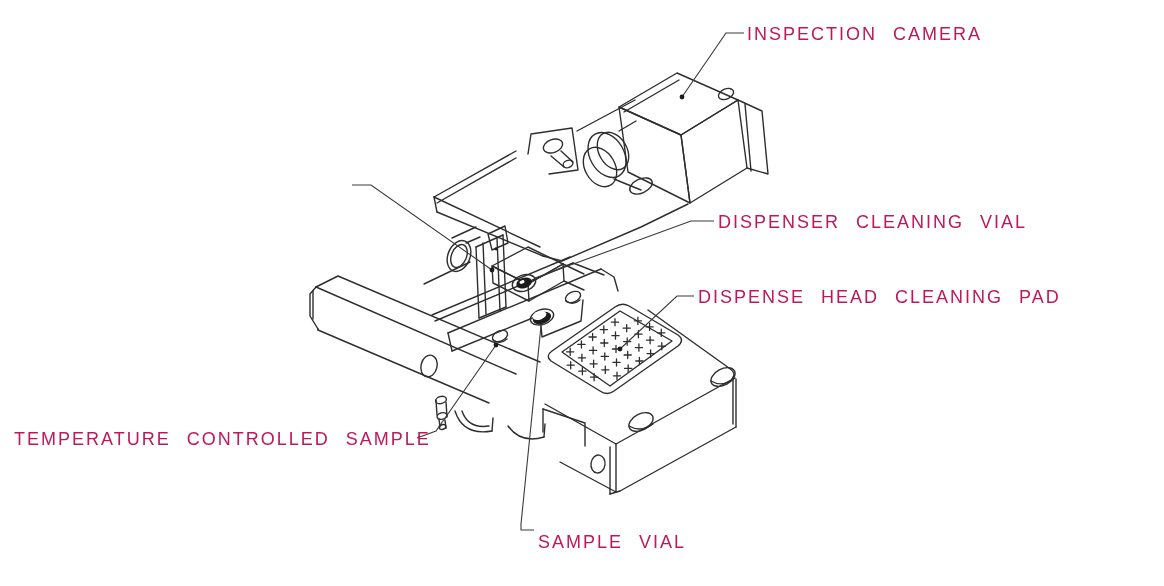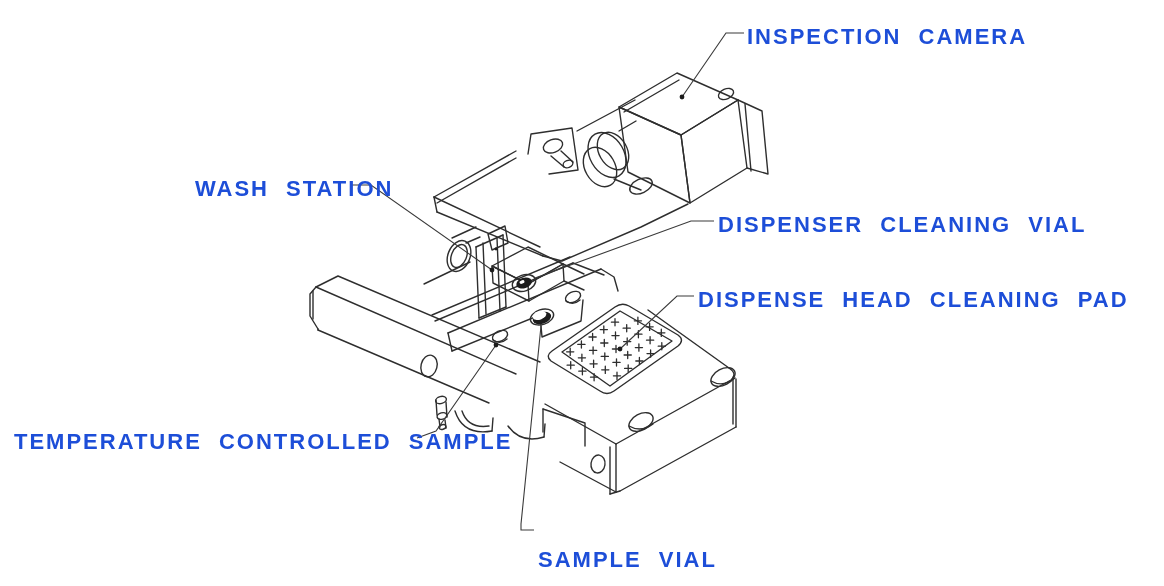--- a/index.html
+++ b/index.html
@@ -6,22 +6,22 @@
   .stage{position:relative;width:1164px;height:586px;background:#ffffff;overflow:hidden;
          font-family:"Liberation Sans",sans-serif;}
   svg{position:absolute;inset:0;}
   .geo path,.geo line,.geo polyline,.geo ellipse,.geo circle{
     fill:none;stroke:#2e2e2e;stroke-width:1.4;stroke-linecap:round;stroke-linejoin:round;}
   .geo .fill-dark{fill:#1c1c1c;stroke:none;}
   .geo .fill-white{fill:#ffffff;stroke:none;}
   #pad-grid path{fill:none;stroke:#2e2e2e;stroke-width:1.3;stroke-linecap:round;}
   #leaders polyline{fill:none;stroke:#3a3a3a;stroke-width:1.1;}
   #leaders circle{fill:#1c1c1c;stroke:none;}
-  .label{position:absolute;font-size:22px;letter-spacing:2px;word-spacing:9px;
-         color:#1d4ed8;white-space:nowrap;font-weight:700;}
+  .label{position:absolute;font-size:18px;letter-spacing:2px;word-spacing:9px;
+         color:#be185d;white-space:nowrap;font-weight:400;}
 </style>
 </head>
 <body>
 
 <div class="stage">
 
   <svg id="drawing" width="1164" height="586" viewBox="0 0 1164 586">
 
     <g class="geo">
       <path d="M434,197 L516,151"></path>
@@ -192,18 +192,17 @@
         <polyline points="714,221 691,221 535,278"></polyline>
         <polyline points="694,296 677,296 620,349"></polyline>
         <circle cx="620" cy="349" r="2.4"></circle>
         <polyline points="417,438 436,431 496,345"></polyline>
         <circle cx="496" cy="345" r="2.4"></circle>
         <polyline points="534,530 521,530 521,524 541,326"></polyline>
       </g>
   </svg>
 
   <div class="label" style="left: 747px; top: 24px;">INSPECTION CAMERA</div>
-  <div class="label" style="left: 195px; top: 176px;">WASH STATION</div>
   <div class="label" style="left: 698px; top: 287px;">DISPENSE HEAD CLEANING PAD</div>
   <div class="label" style="left: 718px; top: 212px;">DISPENSER CLEANING VIAL</div>
   <div class="label" style="left: 14px; top: 429px;">TEMPERATURE CONTROLLED SAMPLE</div>
-  <div class="label" style="left: 538px; top: 547px;">SAMPLE VIAL</div>
+  <div class="label" style="left: 538px; top: 532px;">SAMPLE VIAL</div>
 </div>
 
 </body></html>

